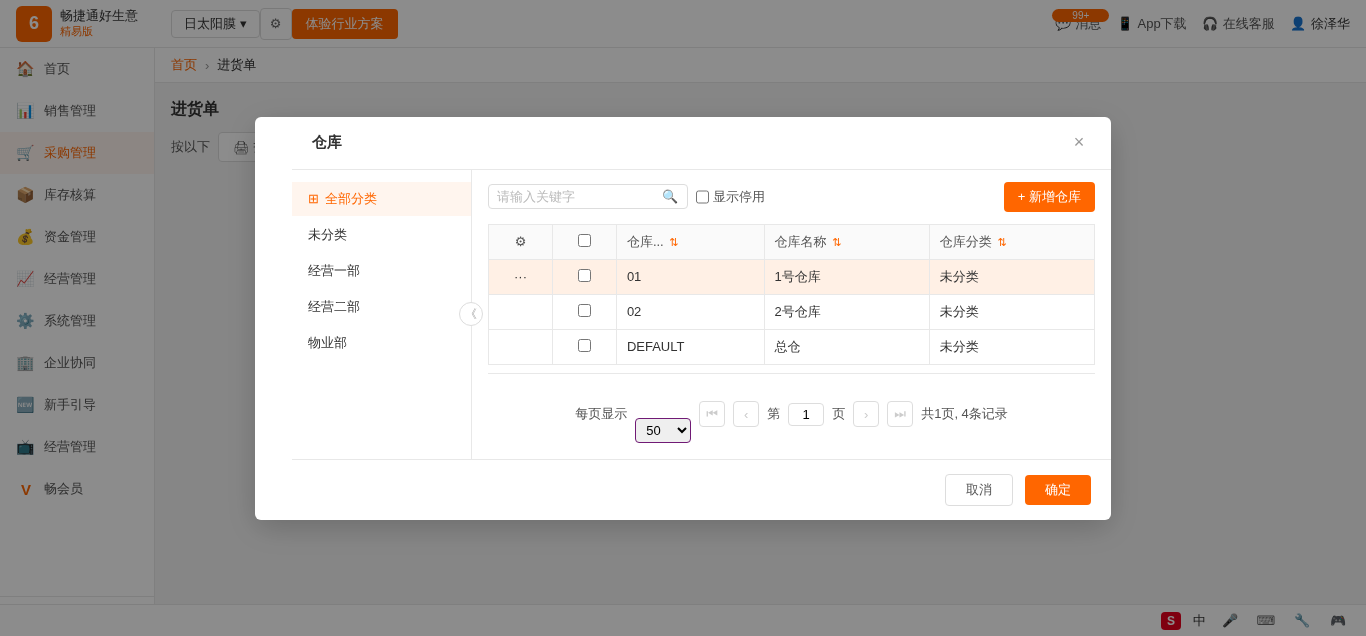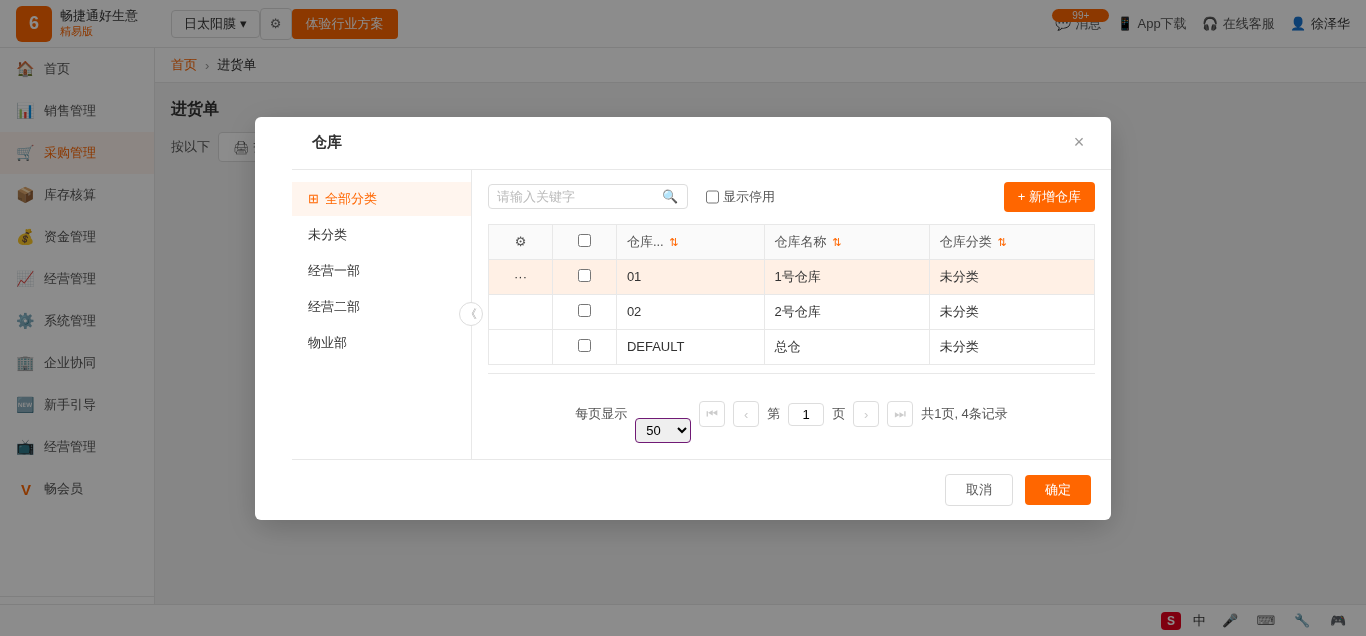--- a/index.html
+++ b/index.html
@@ -279,21 +279,21 @@
     .table-panel {
       flex: 1;
       display: flex;
       flex-direction: column;
       padding: 12px 16px;
       overflow: hidden;
     }
     .table-toolbar {
       display: flex;
       align-items: center;
-      gap: 18px;
+      gap: 8px;
       margin-bottom: 12px;
     }
     .search-box {
       display: flex;
       align-items: center;
       border: 1px solid #ddd;
       border-radius: 4px;
       padding: 4px 8px;
       background: #fff;
       width: 200px;

